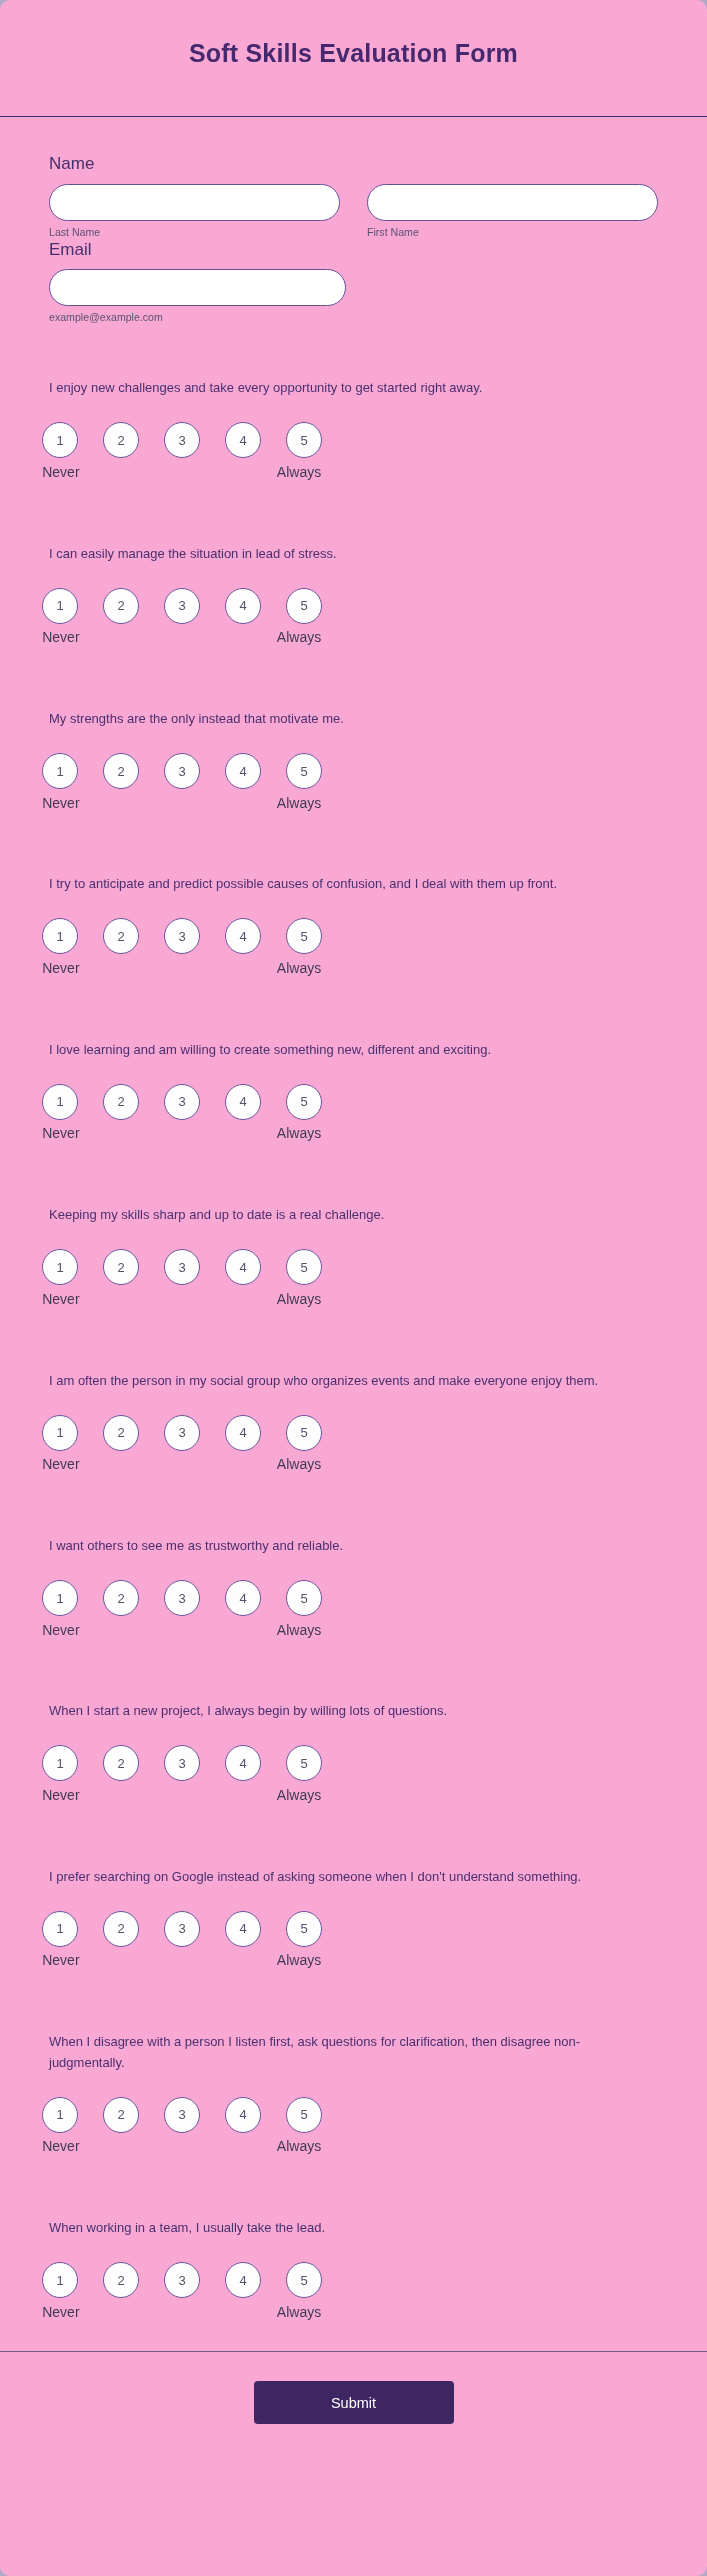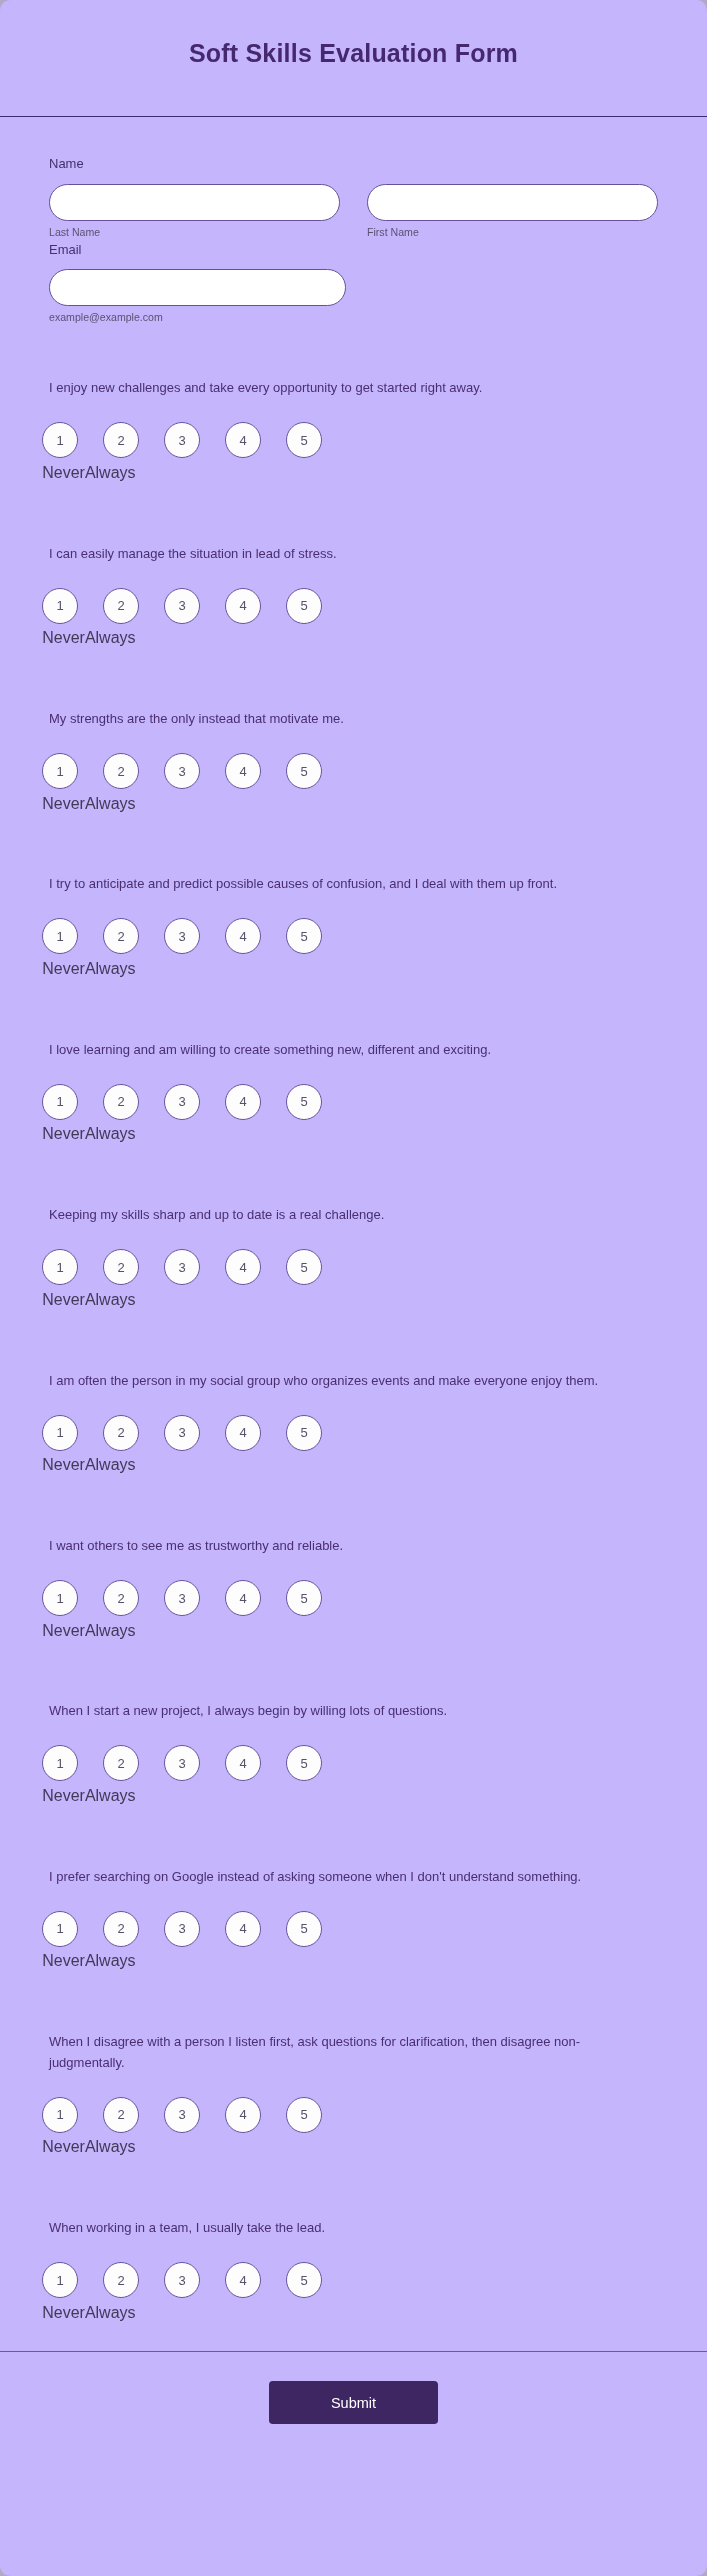--- a/index.html
+++ b/index.html
@@ -4,21 +4,21 @@
 <style>
   html,body{margin:0;padding:0;}
   body{
     background:#b3a8c6;
     font-family:"Liberation Sans", sans-serif;
     width:707px;
   }
   .card{
     width:707px;
     height:2576px;
-    background:#c4b5fd;
+    background:#f9a8d4;
     border-radius:10.6px;
     overflow:hidden;
     box-sizing:border-box;
   }
   .form-header{
     height:116px;
     border-bottom:1.5px solid #3b2a73;
     box-sizing:content-box;
   }
   .form-title{
@@ -28,21 +28,21 @@
     font-size:25px;
     line-height:30px;
     font-weight:700;
     color:#46286e;
     letter-spacing:0.2px;
   }
   .content{
     padding:37px 49px 0 49px;
   }
   .field-label{
-    font-size:13px;
+    font-size:17px;
     line-height:19px;
     font-weight:500;
     color:#44306c;
     margin-bottom:10.6px;
   }
   .name-row{
     display:grid;
     grid-template-columns:1fr 1fr;
     column-gap:27px;
   }
@@ -101,33 +101,34 @@
     align-items:center;
     justify-content:center;
     cursor:pointer;
     box-sizing:border-box;
   }
   .scale-labels{
     margin-left:-6.8px;
     margin-top:7.6px;
     width:279px;
     display:flex;
-    font-size:16px;
+    justify-content:space-between;
+    font-size:14px;
     line-height:13.7px;
     color:#403a56;
   }
   .footer-divider{
     margin-top:32px;
     border-top:0.8px solid #6b5b91;
     width:100%;
   }
   .submit-btn{
     display:block;
     margin:29px auto 0 auto;
-    width:169px;
+    width:200px;
     height:43px;
     background:#3e2663;
     color:#ffffff;
     border:none;
     border-radius:3.8px;
     font-family:"Liberation Sans", sans-serif;
     font-size:14.5px;
     cursor:pointer;
   }
 </style>

